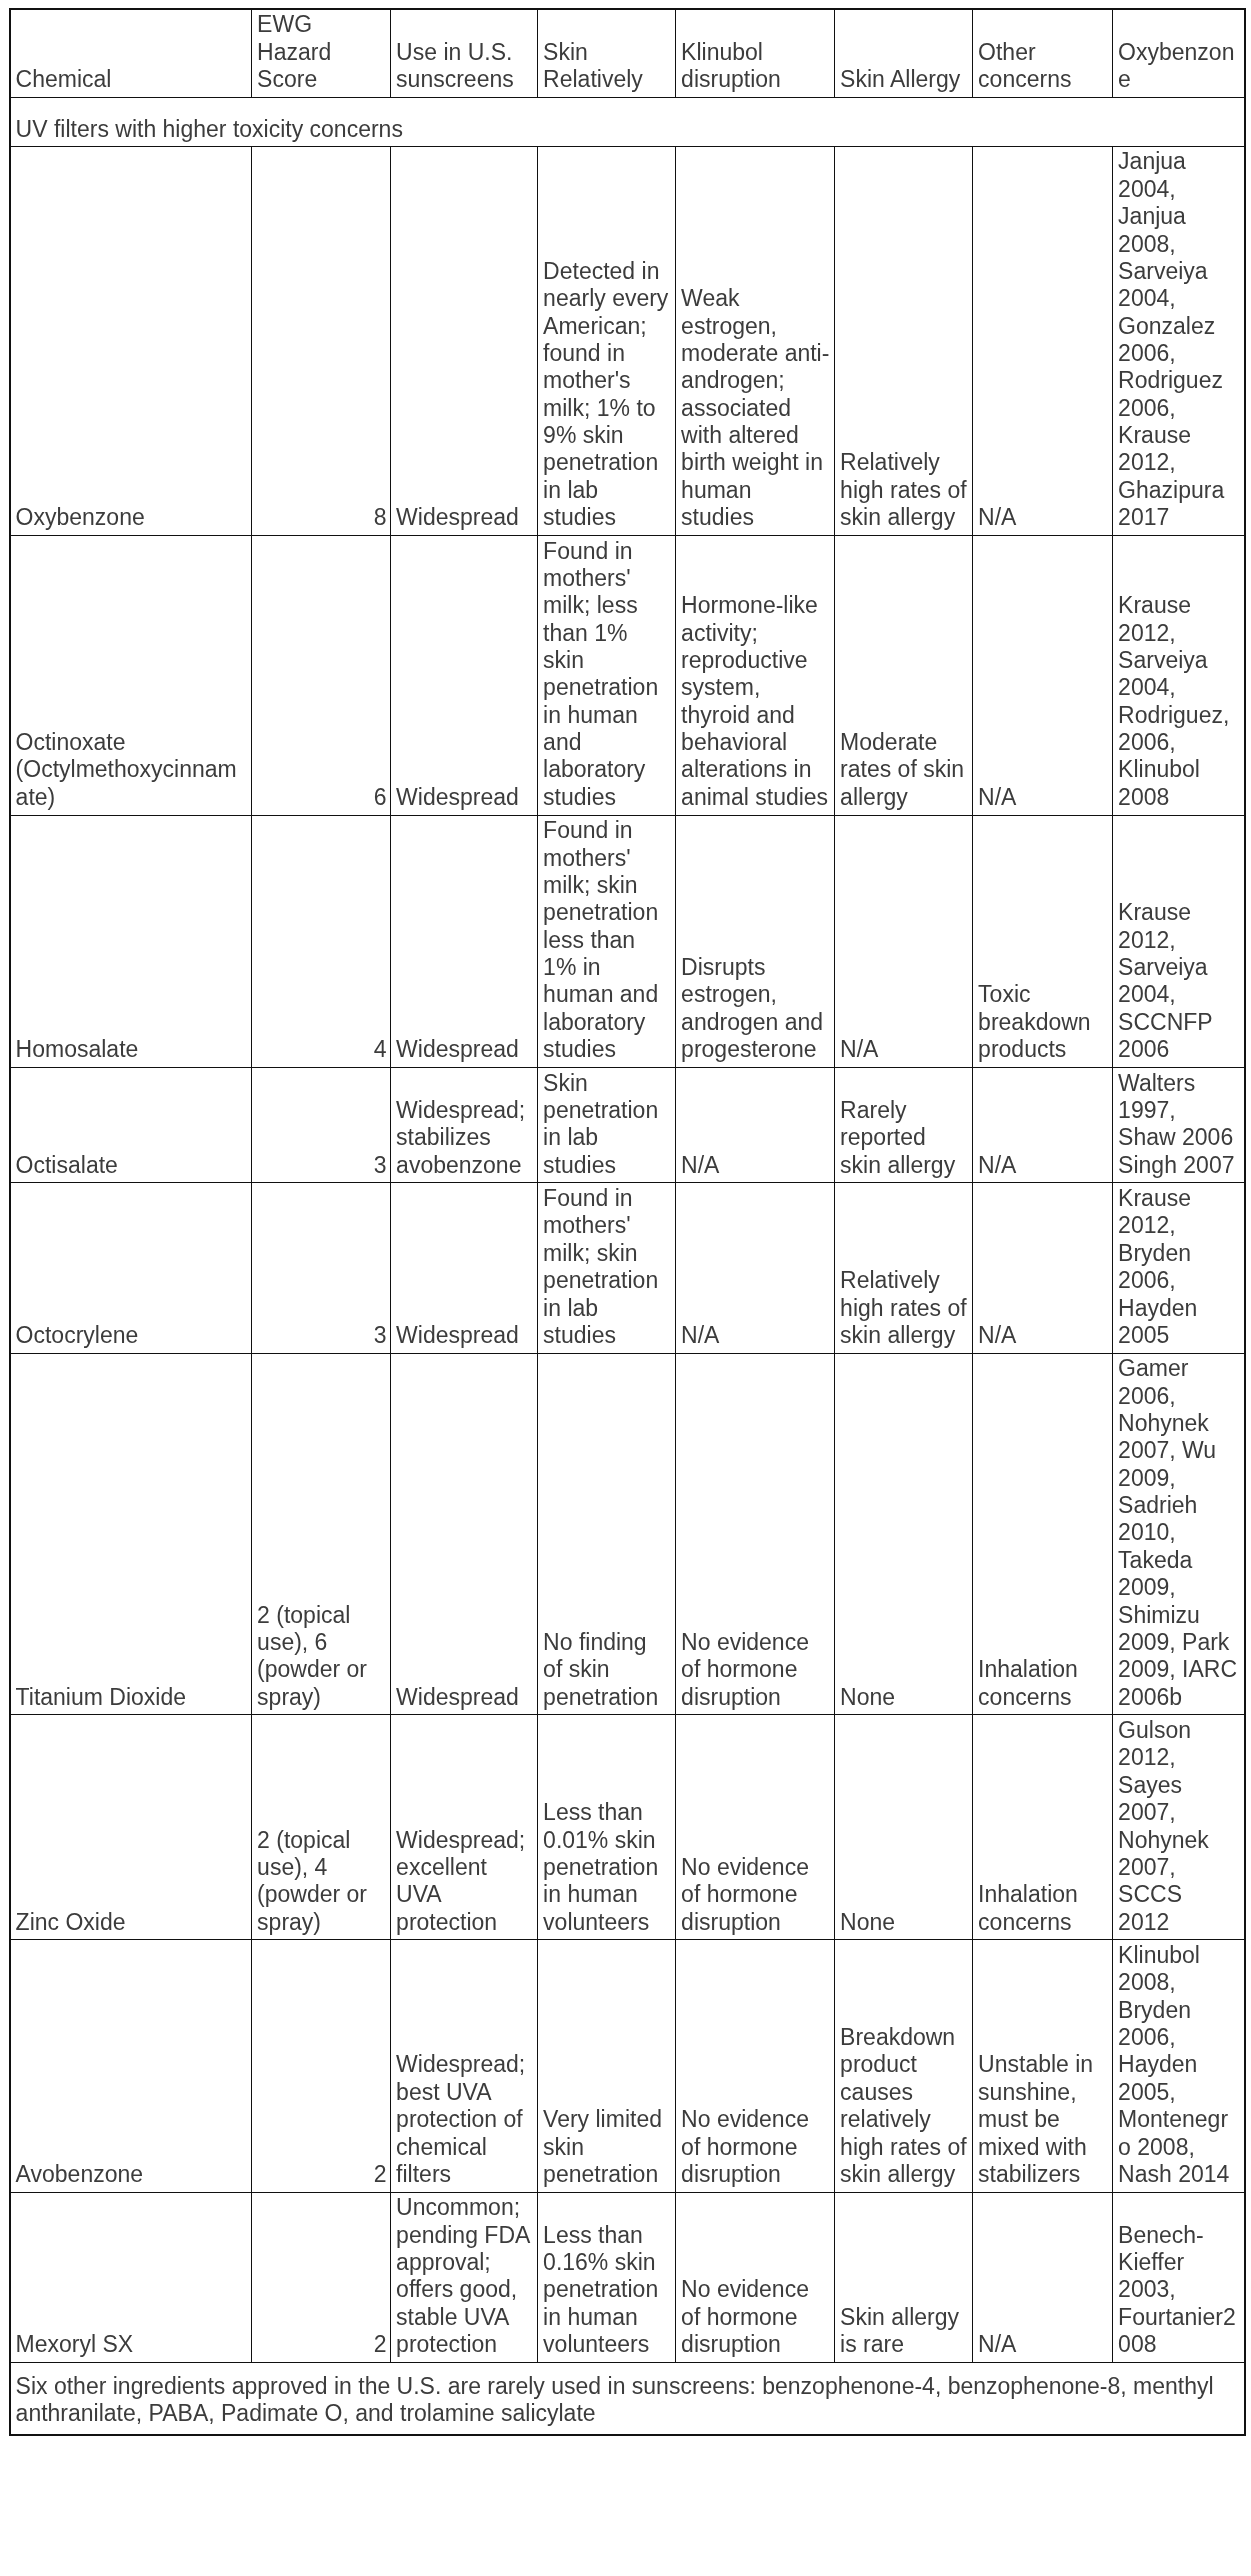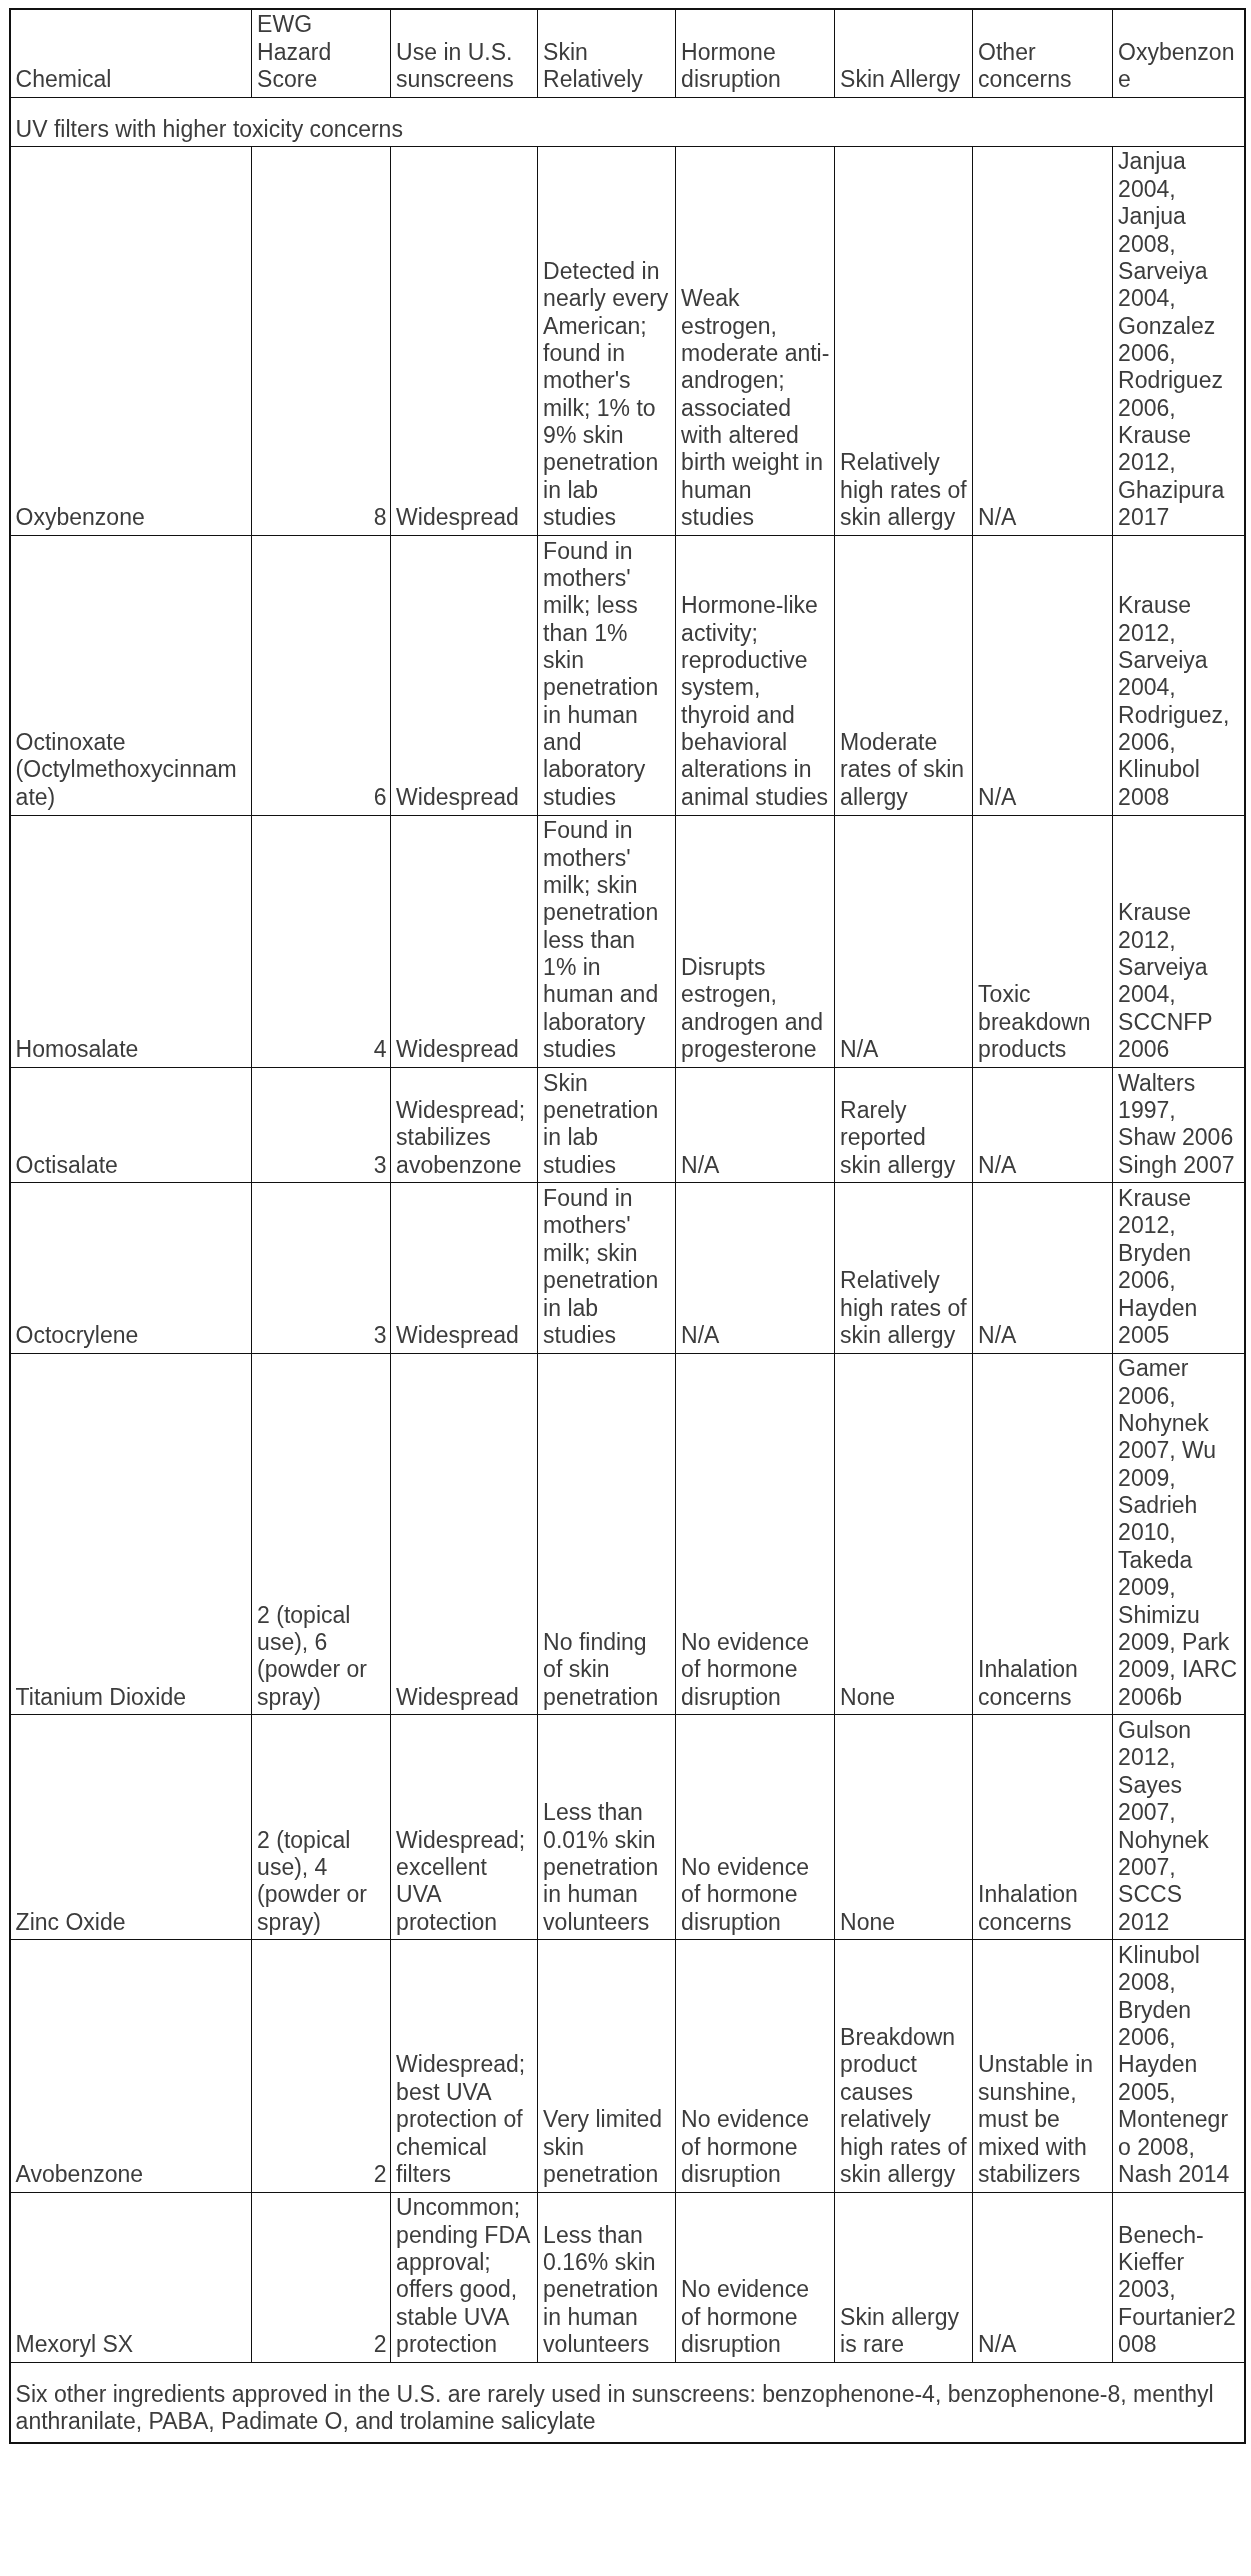--- a/index.html
+++ b/index.html
@@ -54,21 +54,21 @@
   }
   table.data-table tr.section-row td {
     vertical-align: middle;
     height: 35px;
     box-sizing: border-box;
     padding-top: 18px;
     padding-bottom: 2.6px;
   }
   table.data-table tr.footer-row td {
     vertical-align: middle;
-    padding-top: 18px;
+    padding-top: 10px;
     padding-bottom: 6.8px;
   }
 </style>
 </head>
 <body>
 
 <div class="page">
   <table class="data-table">
     <colgroup>
       <col class="c-chemical">
@@ -80,21 +80,21 @@
         <col class="c-other">
         <col class="c-refs">
     </colgroup>
 
     <tbody>
         <tr>
       <th>Chemical</th>
       <th>EWG Hazard Score</th>
       <th>Use in U.S. sunscreens</th>
       <th>Skin Relatively</th>
-      <th>Hormone disruption</th>
+      <th>Klinubol disruption</th>
       <th>Skin Allergy</th>
       <th>Other concerns</th>
       <th>Oxybenzone</th>
     </tr>
 
     <tr class="section-row">
       <td colspan="8">UV filters with higher toxicity concerns</td>
     </tr>
 
     <tr>

